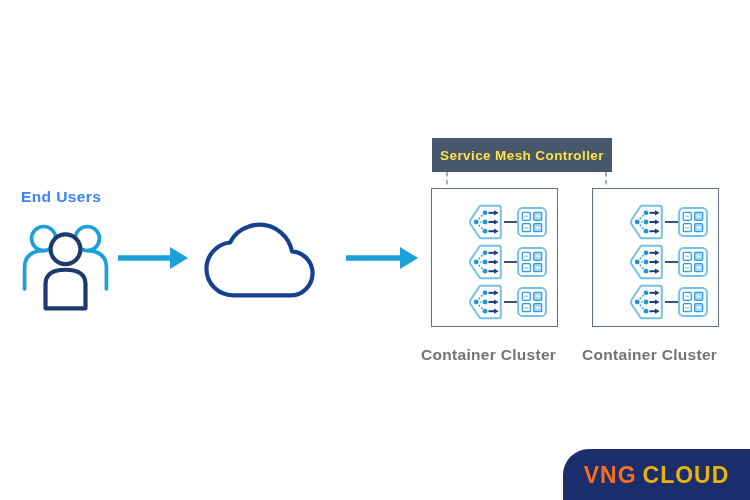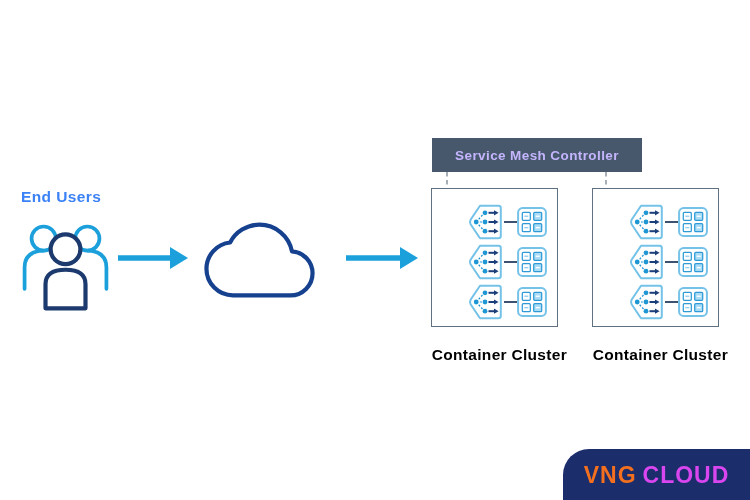--- a/index.html
+++ b/index.html
@@ -7,52 +7,52 @@
     position:relative;width:750px;height:500px;background:#ffffff;overflow:hidden;
     font-family:"Liberation Sans", sans-serif;
   }
   .abs{position:absolute;}
   
   .end-users-label{
     left:21px;top:188px;font-size:15.5px;font-weight:600;color:#3b82f6;letter-spacing:.4px;
   }
   
   .controller{
-    left:432px;top:138px;width:210px;height:34px;background:#47586d;color:#c4b5fd;
+    left:432px;top:138px;width:180px;height:34px;background:#47586d;color:#fde047;
     display:flex;align-items:center;justify-content:center;
     font-size:13.5px;font-weight:600;letter-spacing:.4px;
   }
   
   .cluster{
     top:188px;width:127px;height:139px;border:1.4px solid #5f7080;background:#fff;
     box-sizing:border-box;
   }
   #cluster-0{left:431px;}
   #cluster-1{left:592px;width:127px;}
   .cluster-rows{
     box-sizing:border-box;width:100%;height:100%;
     display:flex;flex-direction:column;row-gap:2px;padding-top:14px;padding-left:34.5px;
   }
   .svc-row{display:flex;align-items:center;}
   .connector{width:13px;height:1.6px;background:#3d5270;}
   .cluster-label{
-    top:346px;width:146px;text-align:right;
-    font-size:15.5px;font-weight:700;color:#000000;letter-spacing:.3px;white-space:nowrap;
+    top:346px;width:146px;text-align:left;
+    font-size:15.5px;font-weight:700;color:#737373;letter-spacing:.3px;white-space:nowrap;
   }
   #cluster-label-0{left:421px;}
   #cluster-label-1{left:582px;}
   
   .brand-badge{
     right:0;bottom:0;width:187px;height:51px;background:#1c2d6b;
     border-radius:26px 0 0 0;
     display:flex;align-items:center;justify-content:center;gap:6px;padding-top:1px;
     box-sizing:border-box;
   }
   .brand-primary{color:#f4701f;font-size:23px;font-weight:800;letter-spacing:1px;}
-  .brand-secondary{color:#d946ef;font-size:23px;font-weight:800;letter-spacing:1px;text-align:right;}
+  .brand-secondary{color:#eab308;font-size:23px;font-weight:800;letter-spacing:1px;text-align:right;}
   svg{display:block;}
 </style>
 </head>
 <body>
 
 <div id="stage">
 
   <div class="abs end-users-label">End Users</div>
 
   <svg class="abs" style="left:19px;top:220px;" width="93" height="93" viewBox="0 0 100 100">

